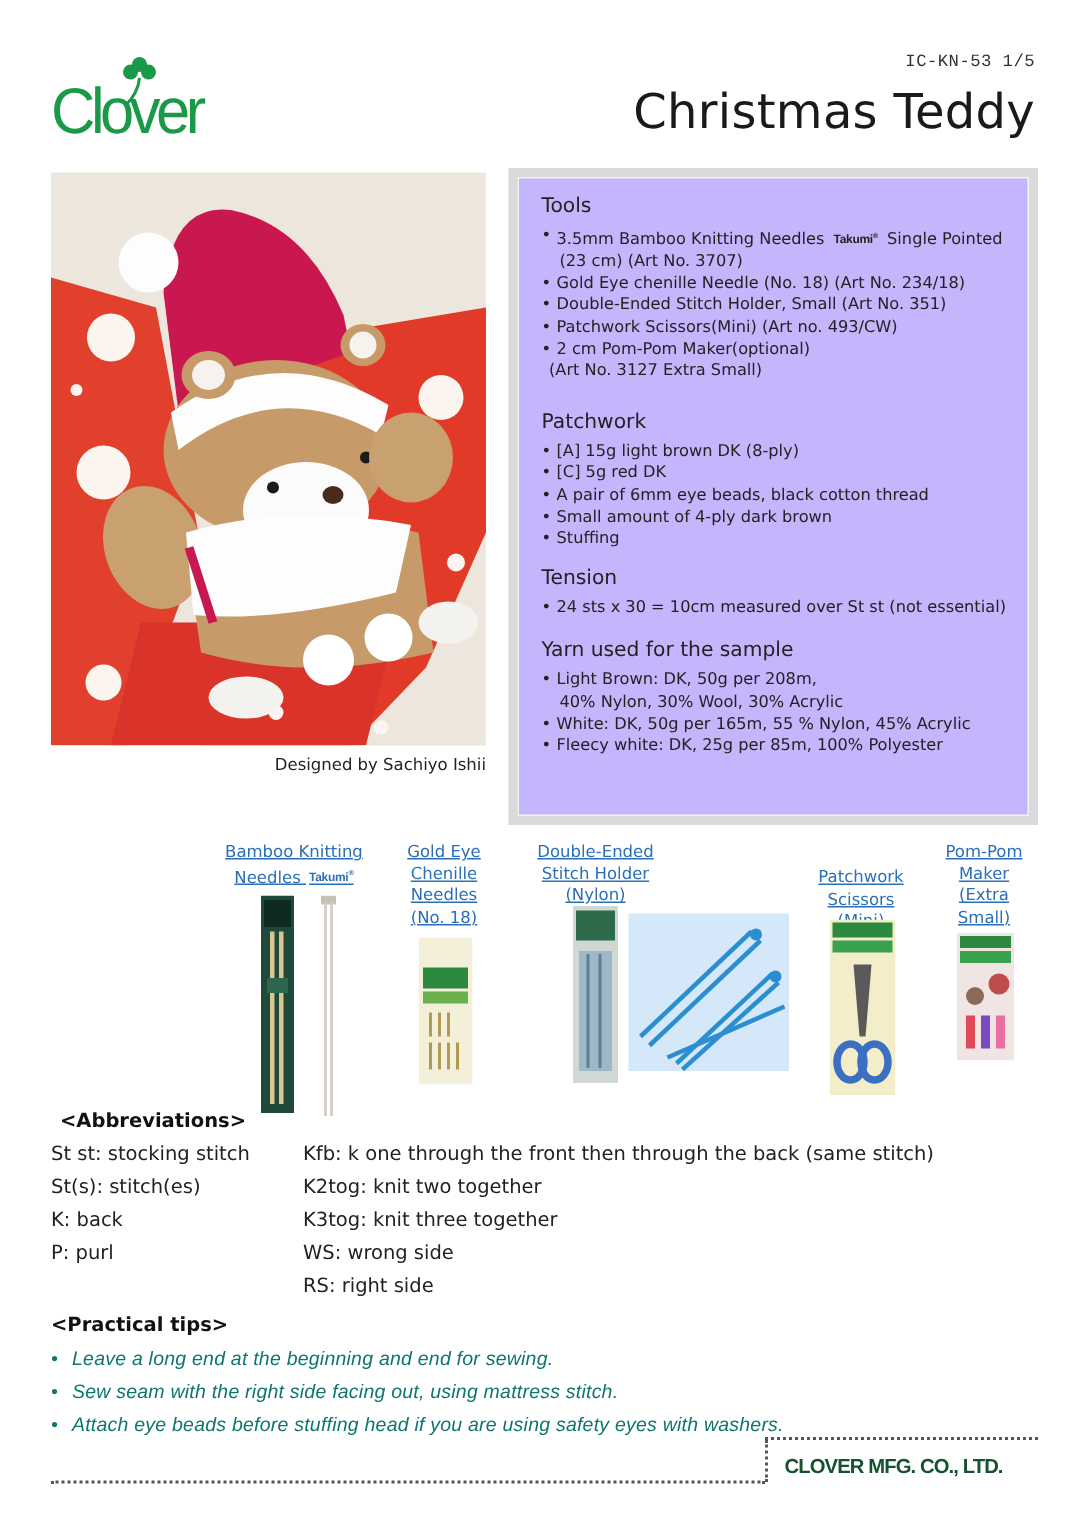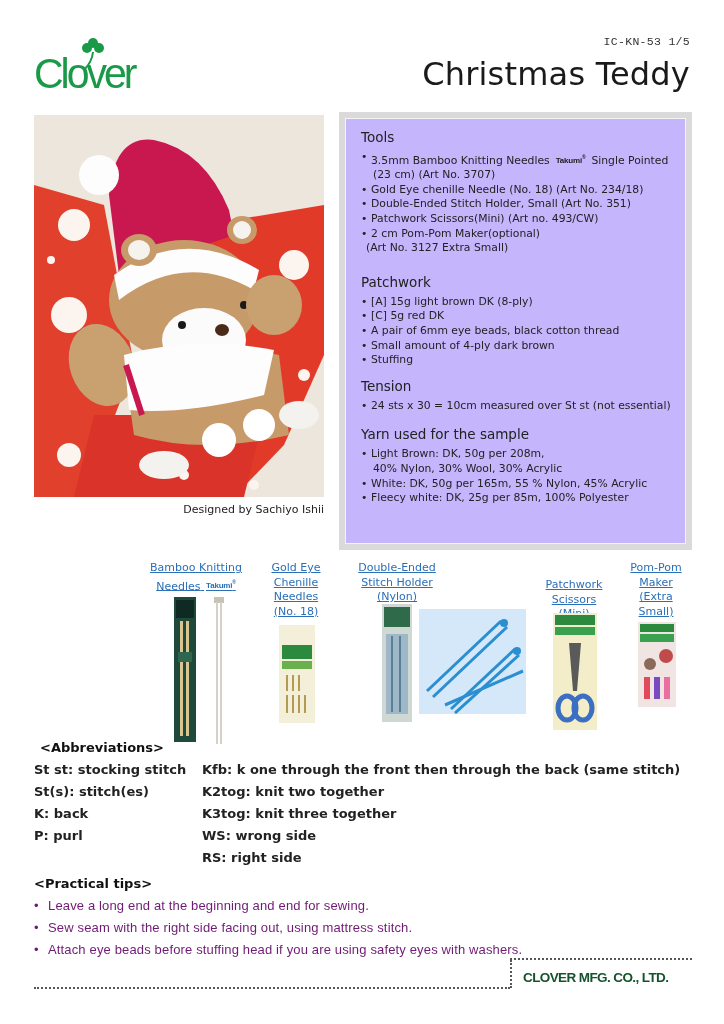--- a/index.html
+++ b/index.html
@@ -31,27 +31,27 @@
   .sec-tension { margin-bottom: 13px; }
   .takumi { font-weight: bold; font-size: 8px; font-family: "Liberation Sans", sans-serif; letter-spacing: -0.2px; margin: 0 6px; vertical-align: 1px; }
   .takumi sup { font-size: 5px; }
 
   
   .product-label { position: absolute; font-size: 11px; line-height: 14.5px; color: #2a6fb8; text-decoration: underline; text-align: center; cursor: pointer; }
   .product-img { position: absolute; }
 
   
   .abbr-title { position: absolute; left: 40px; top: 740px; font-size: 13px; font-weight: bold; color: #111; }
-  .abbr-col { position: absolute; font-size: 13px; color: #222; line-height: 22px; font-weight: bold; }
+  .abbr-col { position: absolute; font-size: 13px; color: #222; line-height: 22px; }
   .abbr-col1 { left: 34px; top: 759px; }
   .abbr-col2 { left: 202px; top: 759px; }
 
   
   .tips-title { position: absolute; left: 34px; top: 876px; font-size: 13px; font-weight: bold; color: #111; }
-  .tips { position: absolute; left: 34px; top: 895px; list-style: none; font-size: 13px; color: #701a75; line-height: 22px; font-family: "Liberation Sans", sans-serif; letter-spacing: 0.15px; }
+  .tips { position: absolute; left: 34px; top: 895px; list-style: none; font-size: 13px; color: #0f766e; line-height: 22px; font-family: "Liberation Sans", sans-serif; letter-spacing: 0.15px; font-style: italic; }
   .tips li { padding-left: 14px; position: relative; }
   .tips li::before { content: "•"; position: absolute; left: 0; }
 
   
   .dots-bottom { position: absolute; left: 34px; top: 987px; width: 476px; border-top: 2px dotted #555; }
   .dots-top { position: absolute; left: 510px; top: 958px; width: 182px; border-top: 2px dotted #555; }
   .dots-vert { position: absolute; left: 510px; top: 960px; height: 28px; border-left: 2px dotted #555; }
   .company { position: absolute; left: 523px; top: 970px; font-family: "Liberation Sans", sans-serif; font-weight: bold; font-size: 13.5px; letter-spacing: -0.6px; color: #14532d; }
 </style>
 </head>

